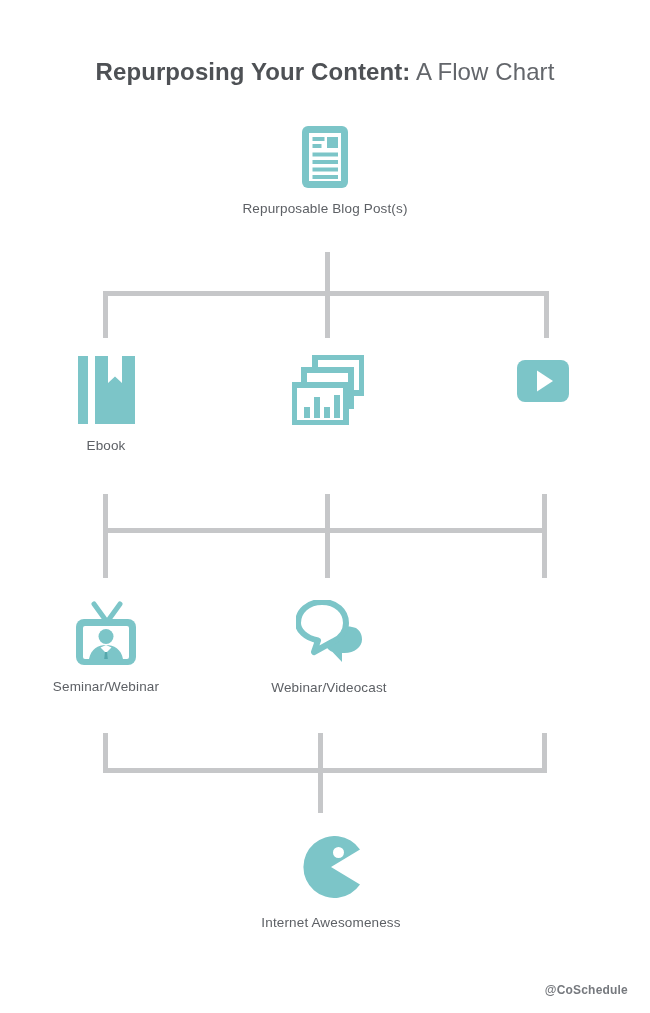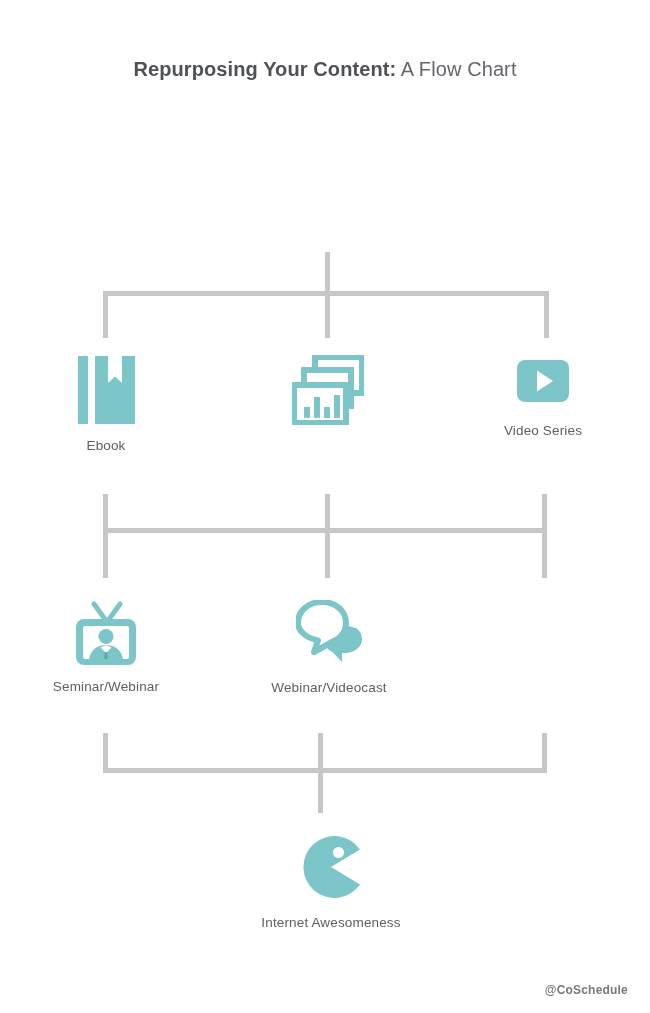--- a/index.html
+++ b/index.html
@@ -23,21 +23,21 @@
     height: 1013px;
   }
 
   
   #title {
     position: absolute;
     left: 0;
     top: 58px;
     width: 650px;
     text-align: center;
-    font-size: 20px;
+    font-size: 24px;
     letter-spacing: 0.1px;
     color: #55585d;
     white-space: nowrap;
   }
   #title .bold {
     font-weight: bold;
     color: #4e5155;
   }
   #title .light {
     font-weight: normal;
@@ -126,20 +126,36 @@
       <rect x="103" y="528" width="444" height="5"></rect>
 
       <rect x="103" y="733" width="5" height="40"></rect>
       <rect x="318" y="733" width="5" height="40"></rect>
       <rect x="542" y="733" width="5" height="40"></rect>
       <rect x="103" y="768" width="444" height="5"></rect>
       <rect x="318" y="768" width="5" height="45"></rect>
     </g>
   </svg>
 
+  <div class="node" id="node-blog">
+    <span class="icon-wrap">
+      <svg width="46" height="62" viewBox="0 0 46 62" aria-hidden="true">
+        <rect x="0" y="0" width="46" height="62" rx="6" ry="6" fill="#7cc5c8"></rect>
+        <rect x="7" y="7" width="32" height="48" fill="#ffffff"></rect>
+        <rect x="10.5" y="11" width="12" height="4" fill="#7cc5c8"></rect>
+        <rect x="10.5" y="18" width="9" height="4" fill="#7cc5c8"></rect>
+        <rect x="25" y="11" width="11" height="11" fill="#7cc5c8"></rect>
+        <rect x="10.5" y="26.5" width="25.5" height="4" fill="#7cc5c8"></rect>
+        <rect x="10.5" y="34" width="25.5" height="4" fill="#7cc5c8"></rect>
+        <rect x="10.5" y="41.5" width="25.5" height="4" fill="#7cc5c8"></rect>
+        <rect x="10.5" y="49" width="25.5" height="4" fill="#7cc5c8"></rect>
+      </svg>
+    </span>
+    <span class="label">Repurposable Blog Post(s)</span>
+  </div>
 
   <div class="node" id="node-ebook">
     <span class="icon-wrap">
       <svg width="57" height="68" viewBox="0 0 57 68" aria-hidden="true">
         <rect x="0" y="0" width="10" height="68" fill="#7cc5c8"></rect>
         <rect x="17" y="0" width="40" height="68" fill="#7cc5c8"></rect>
         <path d="M30 0 H44 V27 L37 20.5 L30 27 Z" fill="#ffffff"></path>
       </svg>
     </span>
     <span class="label">Ebook</span>
@@ -161,21 +177,20 @@
     </svg>
   </div>
 
   <div class="node" id="node-video">
     <span class="icon-wrap">
       <svg width="52" height="42" viewBox="0 0 52 42" aria-hidden="true">
         <rect x="0" y="0" width="52" height="42" rx="8" ry="8" fill="#7cc5c8"></rect>
         <path d="M20 10.5 L36 21 L20 31.5 Z" fill="#ffffff"></path>
       </svg>
     </span>
-    <span class="label">Video Series</span>
   </div>
 
   <div class="node" id="node-seminar">
     <span class="icon-wrap">
       <svg width="64" height="67" viewBox="0 0 64 67" aria-hidden="true">
 
         <path d="M20 4 L33 22" stroke="#7cc5c8" stroke-width="5" stroke-linecap="round" fill="none"></path>
         <path d="M46 4 L33 22" stroke="#7cc5c8" stroke-width="5" stroke-linecap="round" fill="none"></path>
 
         <rect x="2" y="19" width="60" height="46" rx="8" ry="8" fill="#7cc5c8"></rect>

